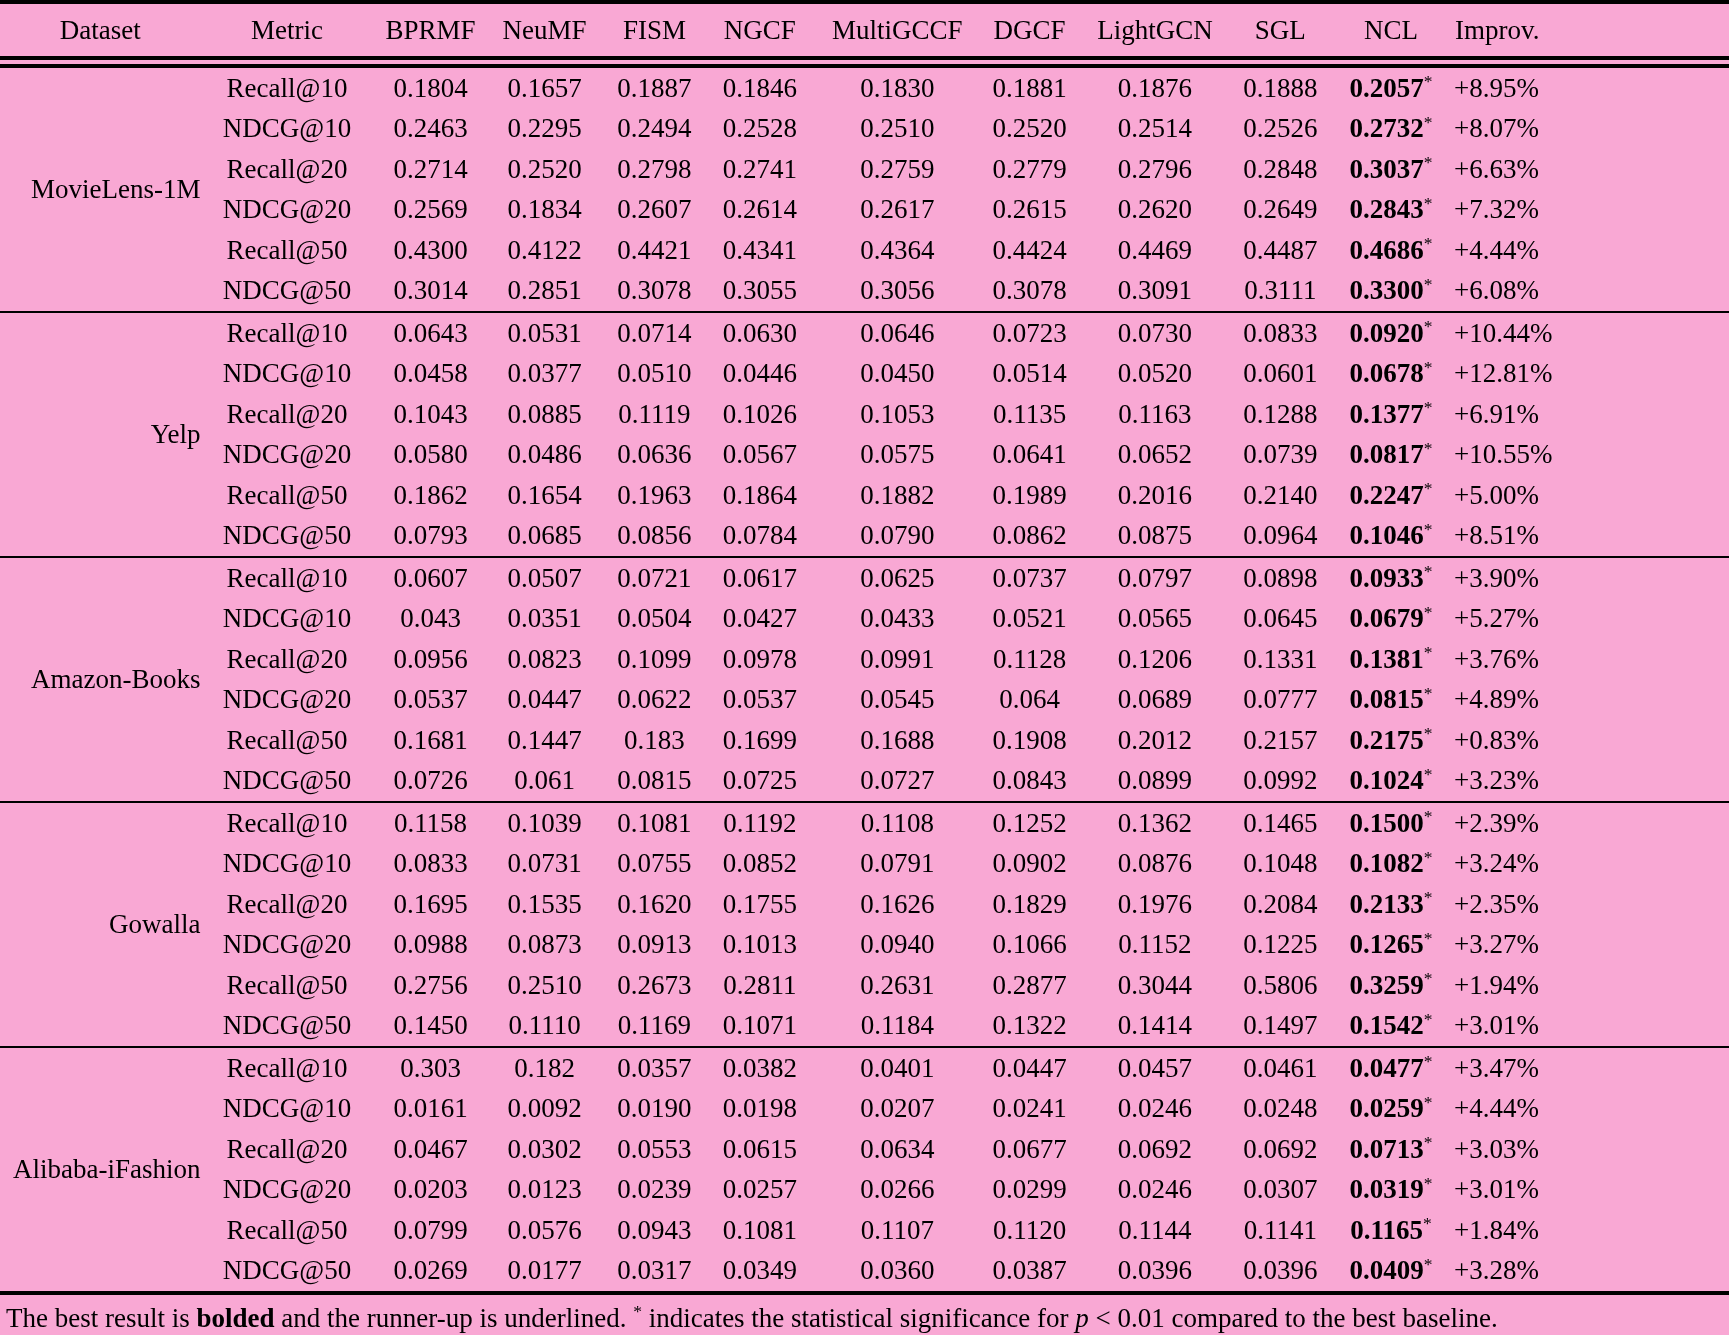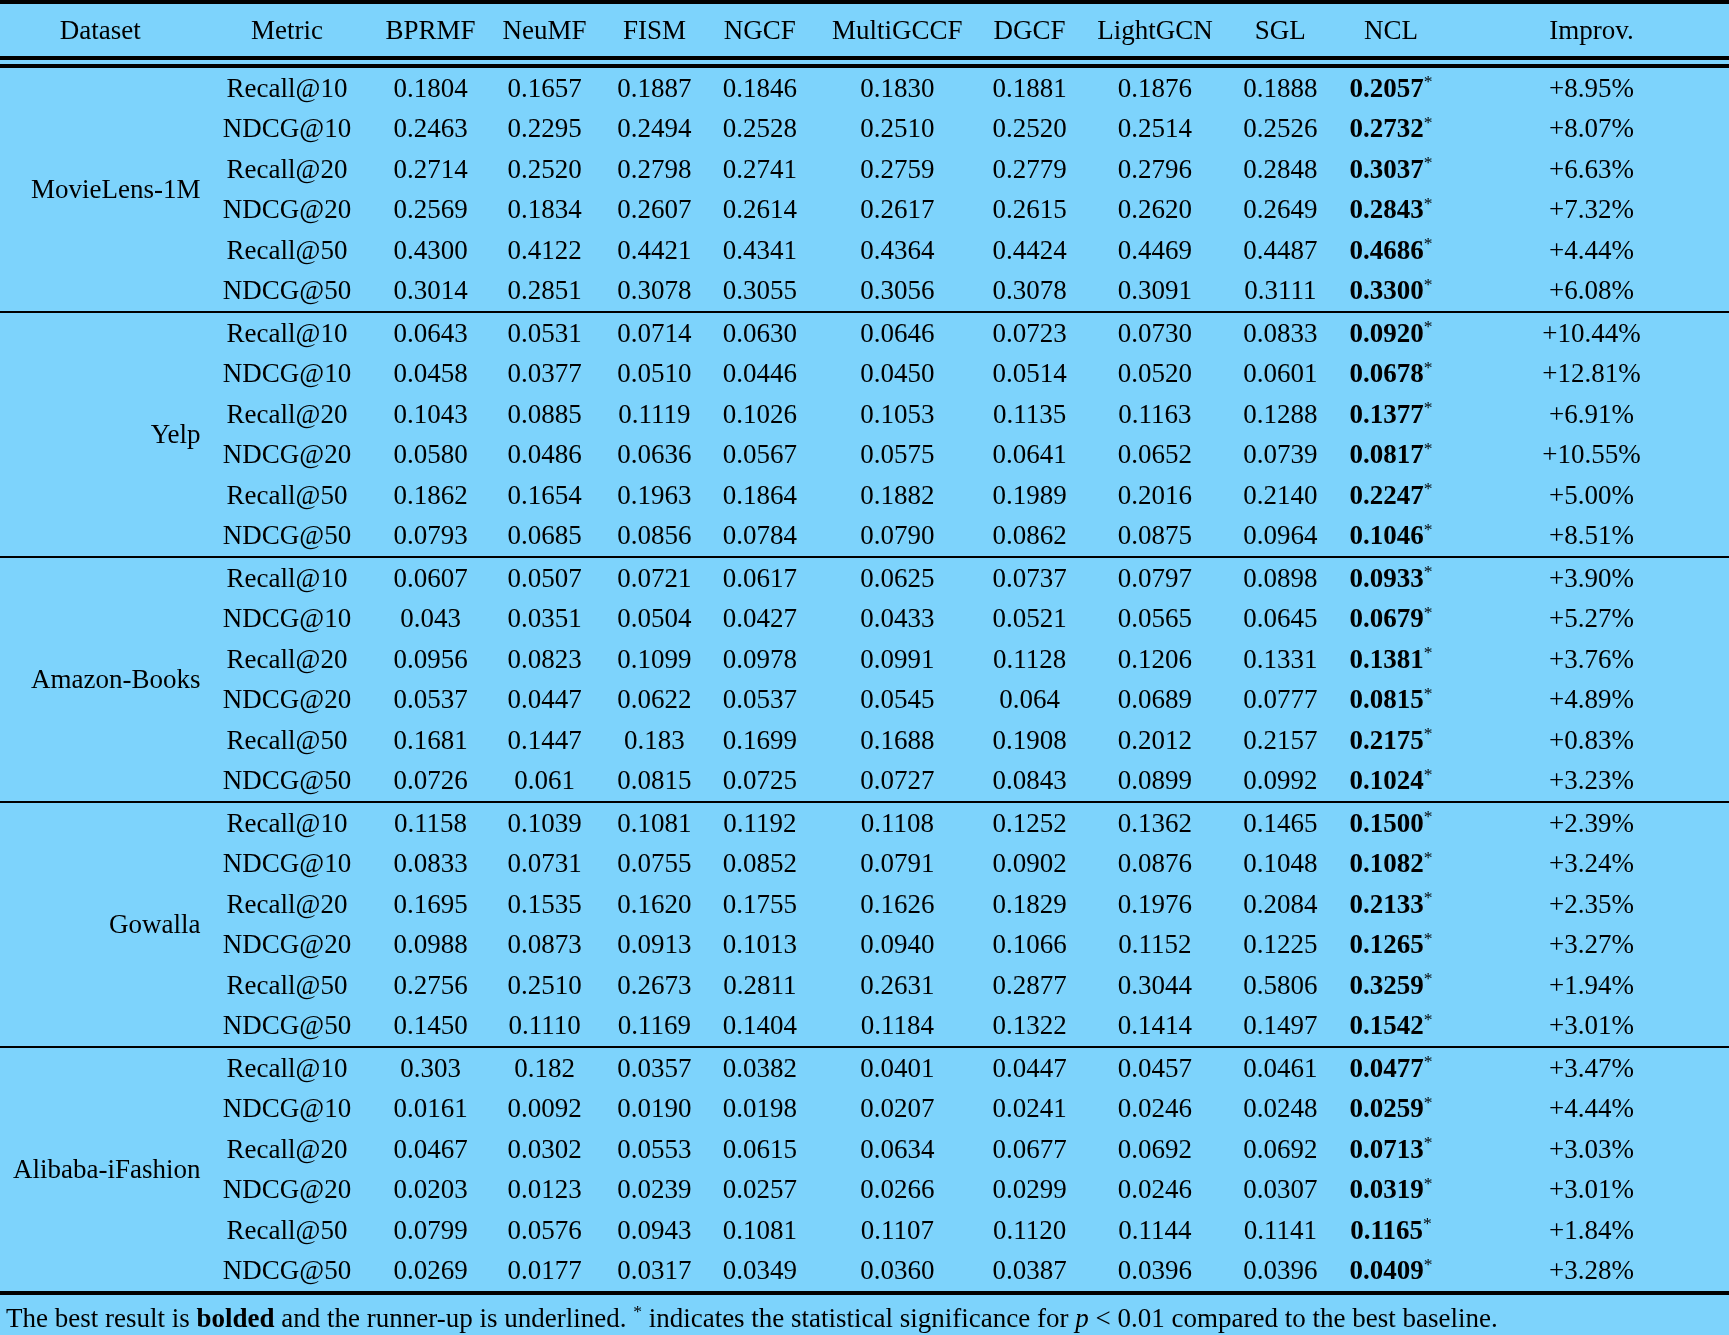--- a/index.html
+++ b/index.html
@@ -1,17 +1,17 @@
 <!DOCTYPE html>
 <html><head>
 <meta charset="utf-8">
 <style>
   html,body{margin:0;padding:0;background:#ffffff;}
   .page{
-    width:1729px;height:1335px;background:#7dd3fc;color:#000000;
+    width:1729px;height:1335px;background:#f9a8d4;color:#000000;
     font-family:"Liberation Serif","DejaVu Serif",serif;
     box-sizing:border-box;overflow:hidden;
   }
   table{
     width:100%;border-collapse:collapse;table-layout:fixed;
     border-top:4px solid #000;font-size:27px;
   }
   col.c-dataset{width:11.6%;}
   col.c-metric{width:10.0%;}
   col.c-m0{width:6.6%;} col.c-m1{width:6.6%;}
@@ -23,21 +23,21 @@
   thead th{
     font-weight:normal;text-align:center;vertical-align:middle;
     height:50px;border-bottom:12px double #000;white-space:nowrap;
   }
   tbody td{
     height:40.5px;text-align:center;vertical-align:middle;white-space:nowrap;
     padding:0;
   }
   tbody + tbody tr:first-child td{border-top:2px solid #000;}
   td.dataset{text-align:right;}
-  th.improv, td.improv{text-align:center;}
+  th.improv, td.improv{text-align:left;}
   .u{
     text-decoration-thickness:2px;
     text-underline-offset:5px;
   }
   .b{font-weight:bold;}
   sup{
     font-size:65%;font-weight:normal;
     vertical-align:baseline;position:relative;top:-0.55em;
   }
   .footnote{
@@ -391,21 +391,21 @@
           <td><span>0.3044</span></td>
           <td><span class="u">0.5806</span></td>
           <td><span class="b">0.3259</span><sup>*</sup></td>
           <td class="improv">+1.94%</td>
         </tr>
         <tr>
           <td class="metric">NDCG@50</td>
           <td><span>0.1450</span></td>
           <td><span>0.1110</span></td>
           <td><span>0.1169</span></td>
-          <td><span>0.1404</span></td>
+          <td><span>0.1071</span></td>
           <td><span>0.1184</span></td>
           <td><span>0.1322</span></td>
           <td><span>0.1414</span></td>
           <td><span class="u">0.1497</span></td>
           <td><span class="b">0.1542</span><sup>*</sup></td>
           <td class="improv">+3.01%</td>
         </tr>
       </tbody>
       <tbody>
         <tr>

